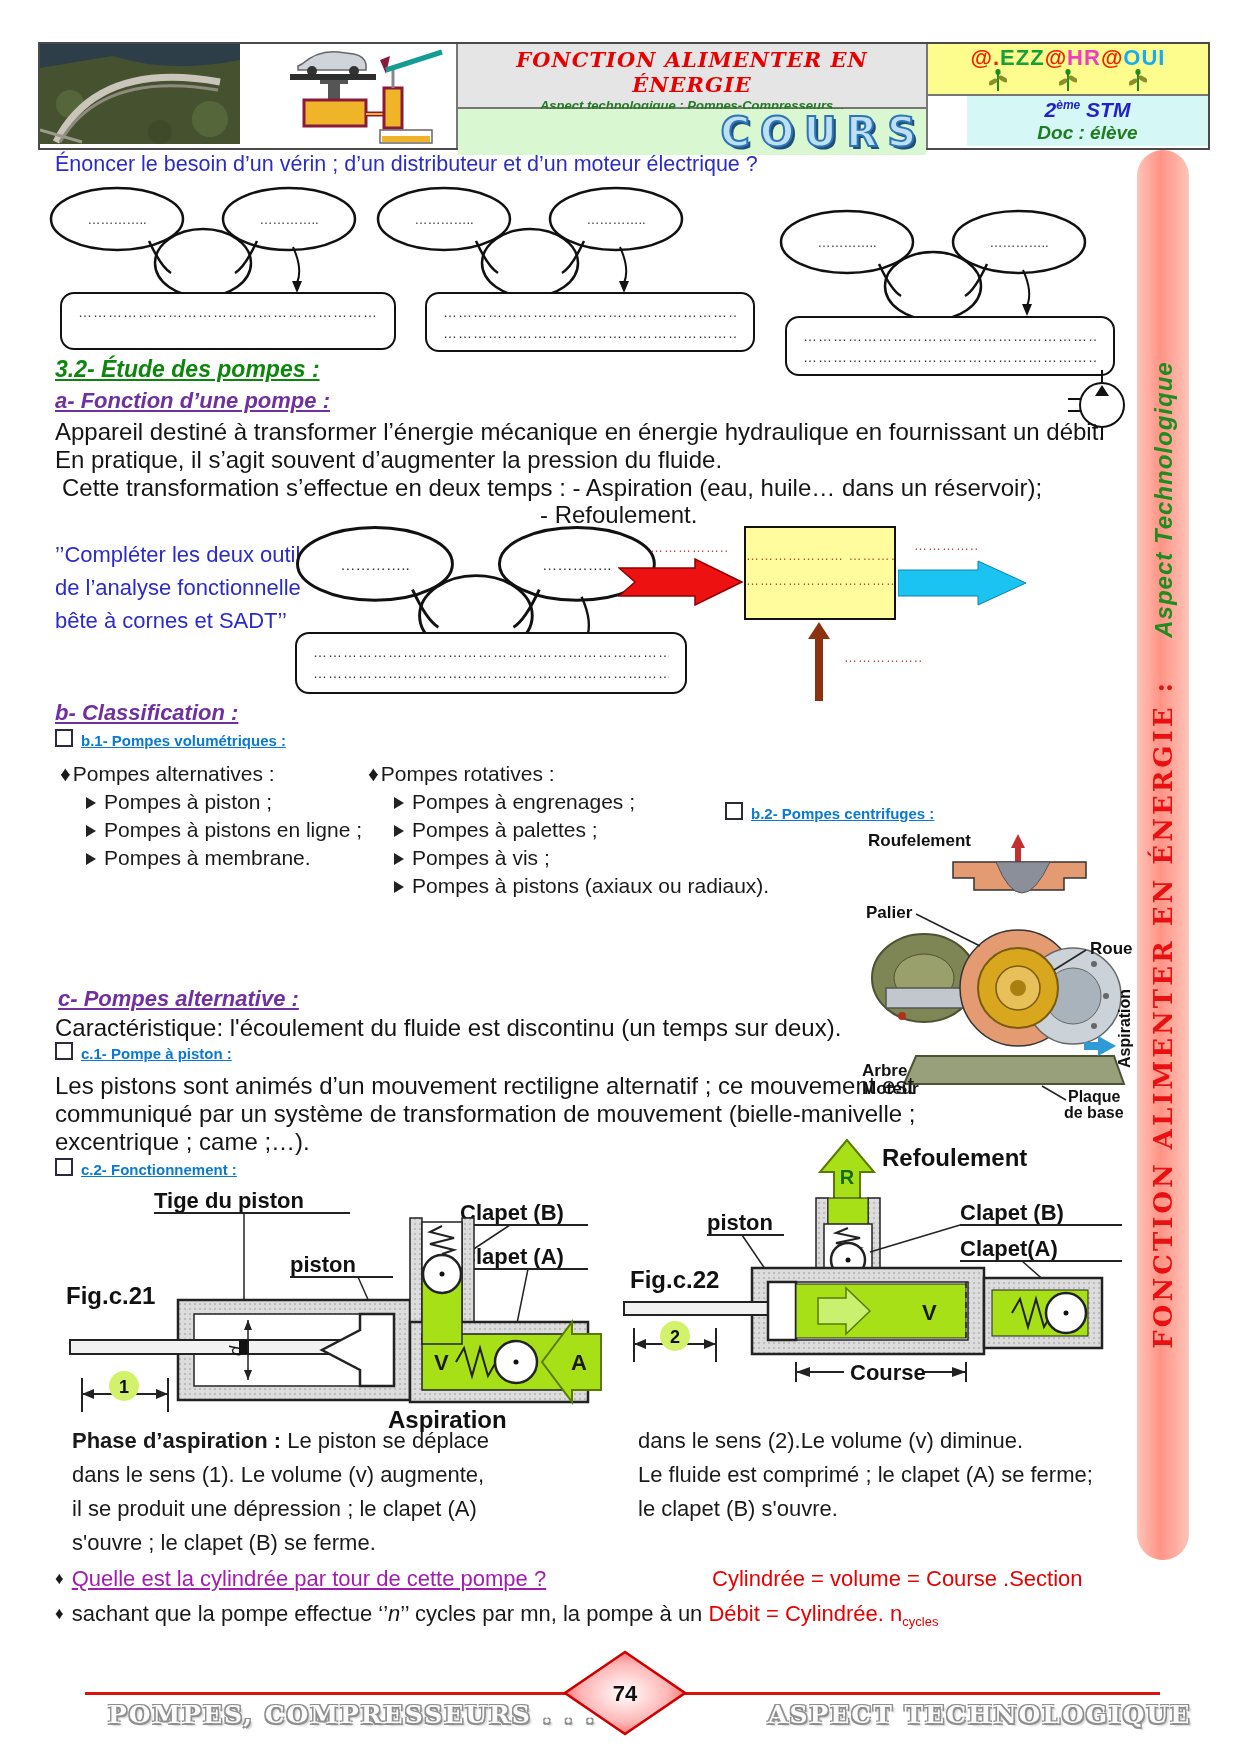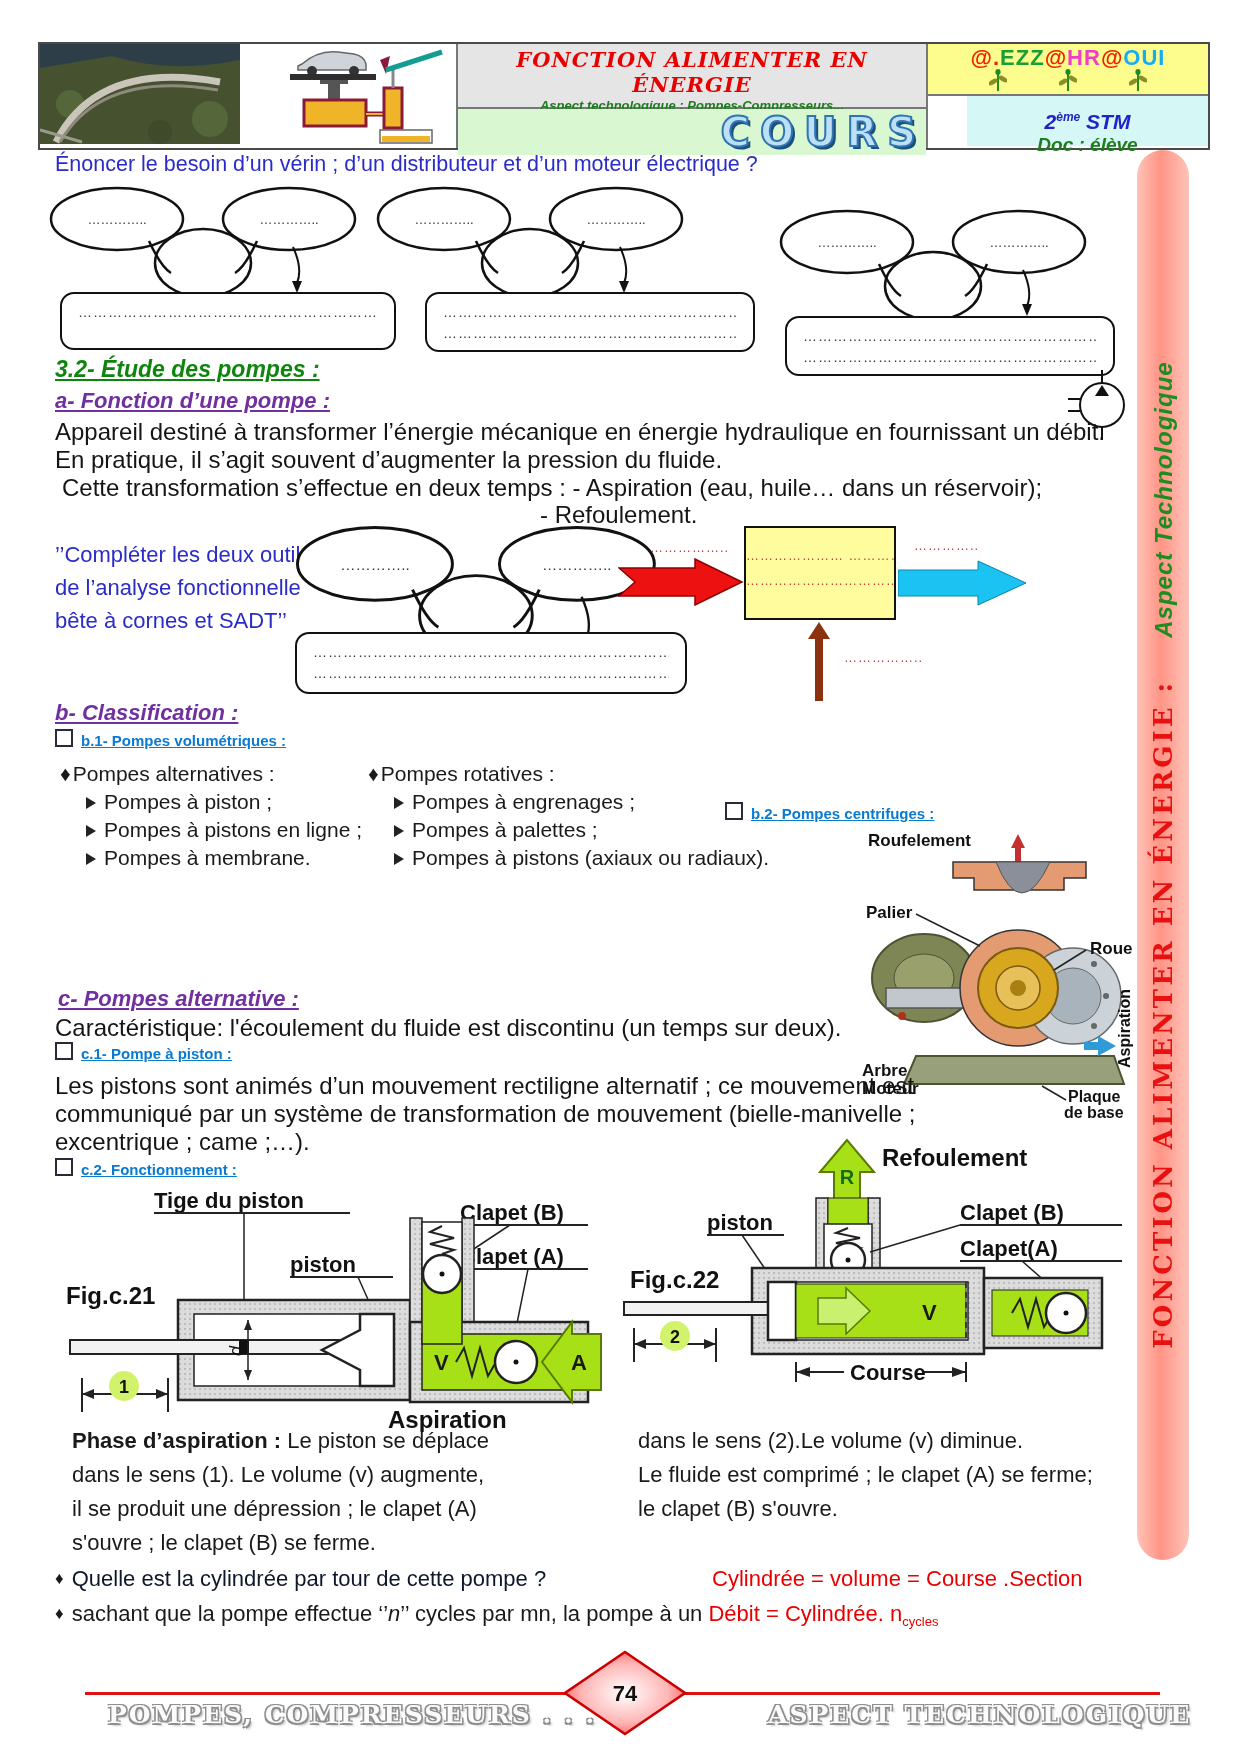--- a/index.html
+++ b/index.html
@@ -15,21 +15,21 @@
   .mid-title{font-family:"DejaVu Serif",serif;font-weight:bold;font-style:italic;color:#E80000;font-size:21px;letter-spacing:1px;}
   .mid-sub{font-style:italic;font-weight:bold;color:#1E7D1E;font-size:13px;margin-top:1px;}
   .mid-bot{height:50px;background:#D9F7D0;text-align:right;}
   .cours{font-family:"DejaVu Sans",sans-serif;font-weight:bold;font-size:40px;letter-spacing:10px;
          color:#BDE0F7;-webkit-text-stroke:2px #2E75B6;text-shadow:3px 3px 0 #1F4E79;}
   .h-right{width:280px;display:flex;flex-direction:column;border-left:2px solid #777;}
   .right-top{height:52px;background:#FDFD8D;border-bottom:2px solid #777;text-align:center;box-sizing:border-box;padding-top:1px;}
   .author{font-size:22px;font-weight:bold;letter-spacing:1px;}
   .a-red{color:#F02000;} .a-green{color:#18A038;} .a-mag{color:#F23CC8;} .a-cyan{color:#17ACF2;}
   .flowers{display:flex;justify-content:space-around;width:75%;margin:-2px auto 0;}
-  .right-bot{height:50px;background:#D5F8F6;text-align:center;padding-top:14px;box-sizing:border-box;margin-left:39px;}
+  .right-bot{height:50px;background:#D5F8F6;text-align:center;padding-top:2px;box-sizing:border-box;margin-left:39px;}
   .level{color:#2222C8;font-weight:bold;font-style:italic;font-size:21px;}
   .level sup{font-size:12px;}
   .doctype{color:#1E7D1E;font-weight:bold;font-style:italic;font-size:19px;margin-top:0px;}
   
   .q{font-size:21.5px;color:#2B2BC8;}
   .body-t{font-size:24px;color:#151515;}
   .hgreen{font-size:23px;font-weight:bold;font-style:italic;color:#0E860E;text-decoration:underline;}
   .hpurple{font-size:22px;font-weight:bold;font-style:italic;color:#7030A0;text-decoration:underline;}
   .hblue{font-size:15px;font-weight:bold;color:#0A7AD1;text-decoration:underline;}
   .chk{display:inline-block;width:14px;height:14px;border:2.5px solid #2a2a3a;background:#fff;margin-right:8px;vertical-align:-1px;}
@@ -39,21 +39,21 @@
   .reddots{font-size:13px;color:#C24040;letter-spacing:1px;white-space:nowrap;overflow:hidden;}
   .sadt-box{position:absolute;background:#FFFC9E;border:2px solid #111;box-sizing:border-box;text-align:center;}
   .li{font-size:21px;line-height:28px;white-space:nowrap;}
   .li .dia{margin-right:2px;}
   .tri{display:inline-block;width:0;height:0;border-top:6px solid transparent;border-bottom:6px solid transparent;border-left:10px solid #222;margin:0 8px 0 2px;}
   .sub{padding-left:24px;}
   .phase{font-size:22px;line-height:34px;}
   .phase b{font-weight:bold;}
   .qline{font-size:22px;}
   .dia-b{font-size:17px;vertical-align:2px;margin-right:8px;}
-  .blue-q{color:#0f172a;}
+  .blue-q{color:#a21caf;text-decoration:underline;}
   .red-f{color:#E80000;}
   .red-f sub{font-size:13px;}
   
   .footline{position:absolute;left:85px;top:1692px;width:1075px;height:3px;background:#DE1010;}
   .outline-t{position:absolute;font-family:"DejaVu Serif",serif;font-weight:bold;font-size:25px;letter-spacing:2px;
      color:#fbfbfb;text-shadow:-1.5px -1.5px 0 #8f8f8f,1.5px -1.5px 0 #8f8f8f,-1.5px 1.5px 0 #8f8f8f,1.5px 1.5px 0 #8f8f8f,3px 3px 2px #cfcfcf;}
   
   .banner{position:absolute;left:1137px;top:150px;width:52px;height:1410px;border-radius:26px;
           background:linear-gradient(90deg,#FFC4B8 0%,#FF9486 45%,#FFC4B8 100%);}
   .banner-text{position:absolute;left:26px;top:705px;transform:translate(-50%,-50%) rotate(-90deg);white-space:nowrap;}
@@ -266,20 +266,21 @@
   <div class="abs" style="left:60px;top:760px;">
     <div class="li"><span class="dia">♦</span><span>Pompes alternatives :</span></div>
     <div class="li sub"><span class="tri"></span><span>Pompes à piston ;</span></div>
     <div class="li sub"><span class="tri"></span><span>Pompes à pistons en ligne ;</span></div>
     <div class="li sub"><span class="tri"></span><span>Pompes à membrane.</span></div>
   </div>
   <div class="abs" style="left:368px;top:760px;">
     <div class="li"><span class="dia">♦</span><span>Pompes rotatives :</span></div>
     <div class="li sub"><span class="tri"></span><span>Pompes à engrenages ;</span></div>
     <div class="li sub"><span class="tri"></span><span>Pompes à palettes ;</span></div>
+    <div class="li sub"><span class="tri"></span><span>Pompes à vis ;</span></div>
     <div class="li sub"><span class="tri"></span><span>Pompes à pistons (axiaux ou radiaux).</span></div>
   </div>
 
   <div class="abs" style="left:858px;top:828px;">
     <svg width="280" height="292" viewBox="0 0 280 292">
       <text x="10" y="18" font-size="17" font-weight="bold" fill="#111">Roufelement</text>
       <polygon points="160,6 153,20 167,20" fill="#C23030"></polygon>
         <rect x="157" y="20" width="6" height="14" fill="#C23030"></rect>
       <path d="M95,34 L228,34 L228,50 L206,50 L206,62 L116,62 L116,50 L95,50 Z" fill="#E59B72" stroke="#333" stroke-width="1.5"></path>
       <path d="M138,34 Q163,96 192,34 Z" fill="#8A8F99" stroke="#555" stroke-width="1"></path>

